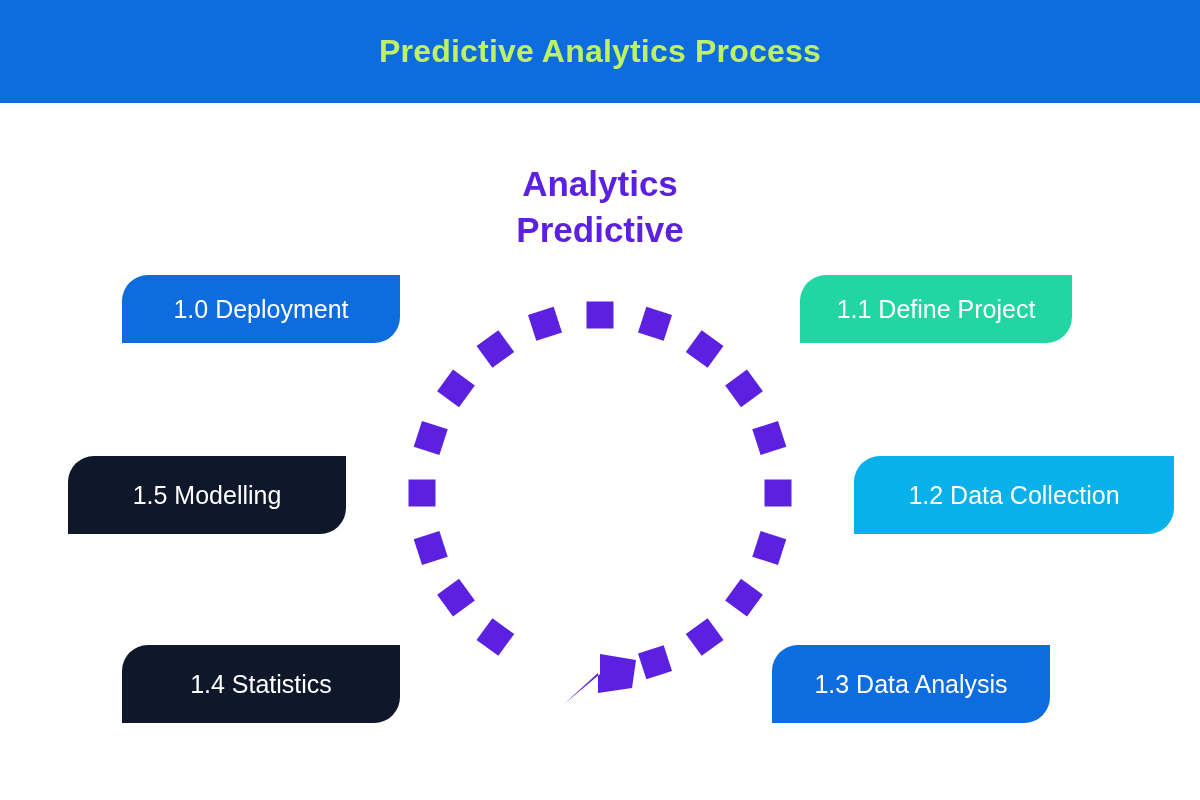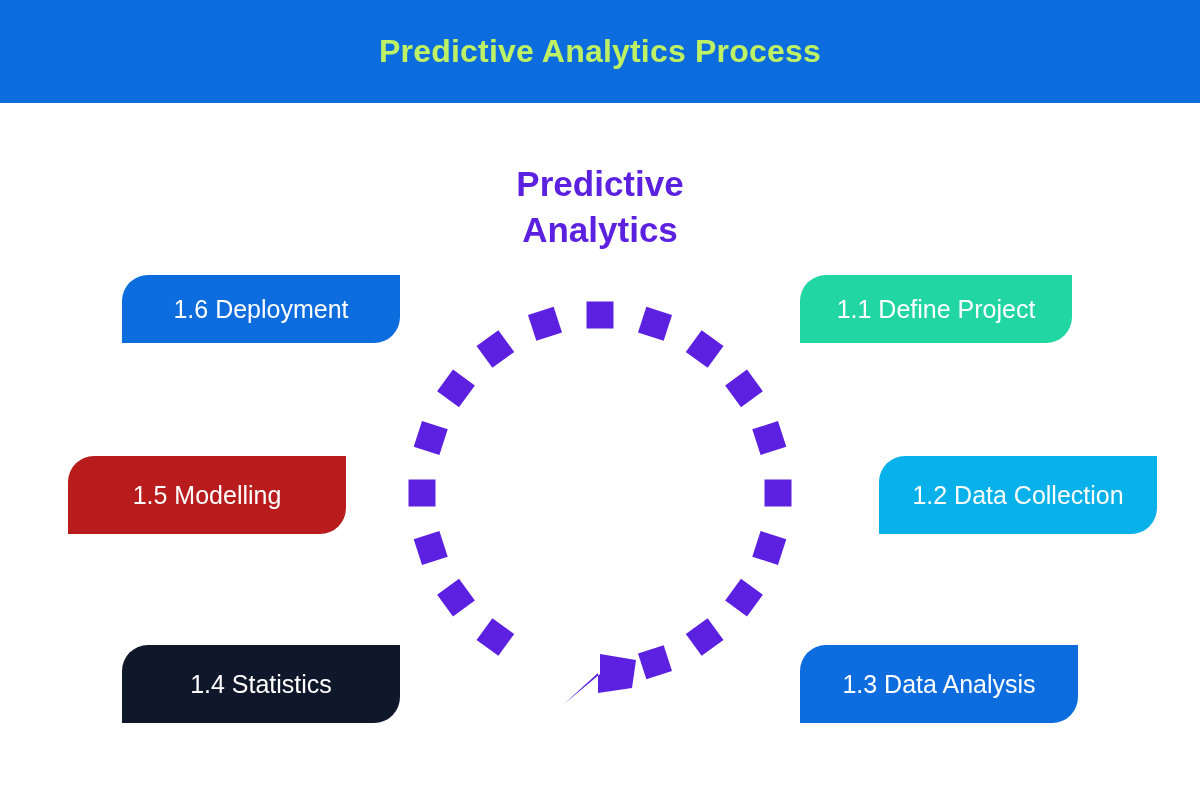--- a/index.html
+++ b/index.html
@@ -95,36 +95,36 @@
   }
 
   
   .row-1 { top: 172px; height: 68px; }
   .row-2 { top: 353px; height: 78px; }
   .row-3 { top: 542px; height: 78px; }
 
   .left-1  { left: 122px; width: 278px; }
   .right-1 { left: 800px; width: 272px; }
   .left-2  { left: 68px;  width: 278px; }
-  .right-2 { left: 879px; width: 278px; }
+  .right-2 { left: 854px; width: 320px; }
   .left-3  { left: 122px; width: 278px; }
-  .right-3 { left: 800px; width: 278px; }
+  .right-3 { left: 772px; width: 278px; }
 </style>
 </head>
 <body>
 
 <div id="header-bar" style="background: rgb(13, 108, 222);">
   <div id="header-title" style="color: #bef264;">Predictive Analytics Process</div>
 </div>
 
 <div id="diagram">
 
   <div id="center-heading" style="color: rgb(92, 32, 224);">
+    <span class="line">Analytics</span>
     <span class="line">Predictive</span>
-    <span class="line">Analytics</span>
   </div>
 
   <svg id="cycle-ring" viewBox="0 0 440 440">
     <g id="ring-dashes">
         <rect x="206.50" y="28.50" width="27" height="27" fill="#5c20e0" transform="rotate(0.00 220.00 42.00)"></rect>
         <rect x="261.51" y="37.21" width="27" height="27" fill="#5c20e0" transform="rotate(18.00 275.01 50.71)"></rect>
         <rect x="311.13" y="62.49" width="27" height="27" fill="#5c20e0" transform="rotate(36.00 324.63 75.99)"></rect>
         <rect x="350.51" y="101.87" width="27" height="27" fill="#5c20e0" transform="rotate(54.00 364.01 115.37)"></rect>
         <rect x="375.79" y="151.49" width="27" height="27" fill="#5c20e0" transform="rotate(72.00 389.29 164.99)"></rect>
         <rect x="384.50" y="206.50" width="27" height="27" fill="#5c20e0" transform="rotate(90.00 398.00 220.00)"></rect>
@@ -140,28 +140,28 @@
         <rect x="62.49" y="101.87" width="27" height="27" fill="#5c20e0" transform="rotate(306.00 75.99 115.37)"></rect>
         <rect x="101.87" y="62.49" width="27" height="27" fill="#5c20e0" transform="rotate(324.00 115.37 75.99)"></rect>
         <rect x="151.49" y="37.21" width="27" height="27" fill="#5c20e0" transform="rotate(342.00 164.99 50.71)"></rect>
       </g>
     <g id="ring-arrow">
       <path d="M 232 405 L 232 385 L 268 391 L 264 419 L 230 424 L 230 404 L 196 435 Z" transform="translate(-12,-4)" fill="#5c20e0"></path>
     </g>
   </svg>
 
   <div class="process-box side-left row-1 left-1" style="background: rgb(13, 108, 222);">
-    <span class="box-label">1.6 Deployment</span>
+    <span class="box-label">1.0 Deployment</span>
   </div>
 
   <div class="process-box side-right row-1 right-1" style="background: rgb(34, 214, 164);">
     <span class="box-label">1.1 Define Project</span>
   </div>
 
-  <div class="process-box side-left row-2 left-2" style="background: #b91c1c;">
+  <div class="process-box side-left row-2 left-2" style="background: #0f172a;">
     <span class="box-label">1.5 Modelling</span>
   </div>
 
   <div class="process-box side-right row-2 right-2" style="background: rgb(9, 177, 235);">
     <span class="box-label">1.2 Data Collection</span>
   </div>
 
   <div class="process-box side-left row-3 left-3" style="background: #0f172a;">
     <span class="box-label">1.4 Statistics</span>
   </div>

